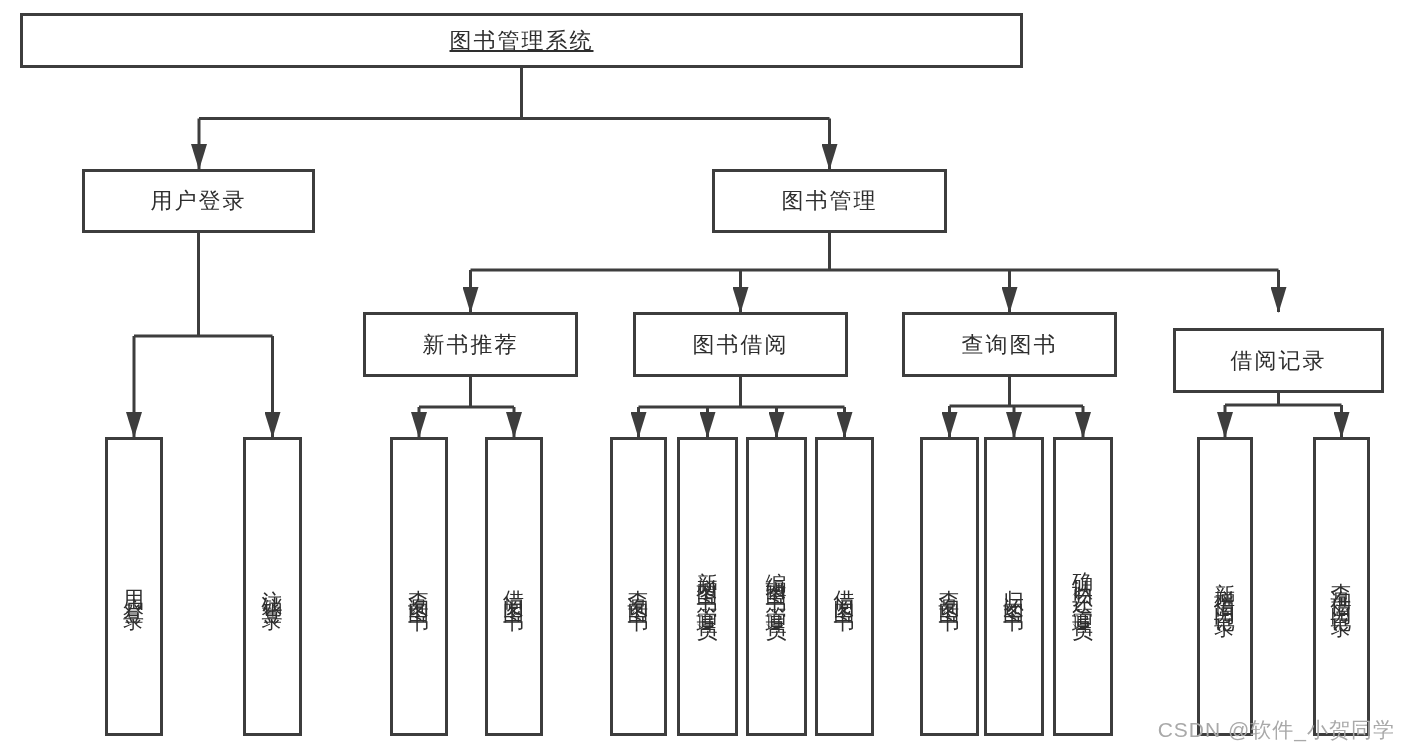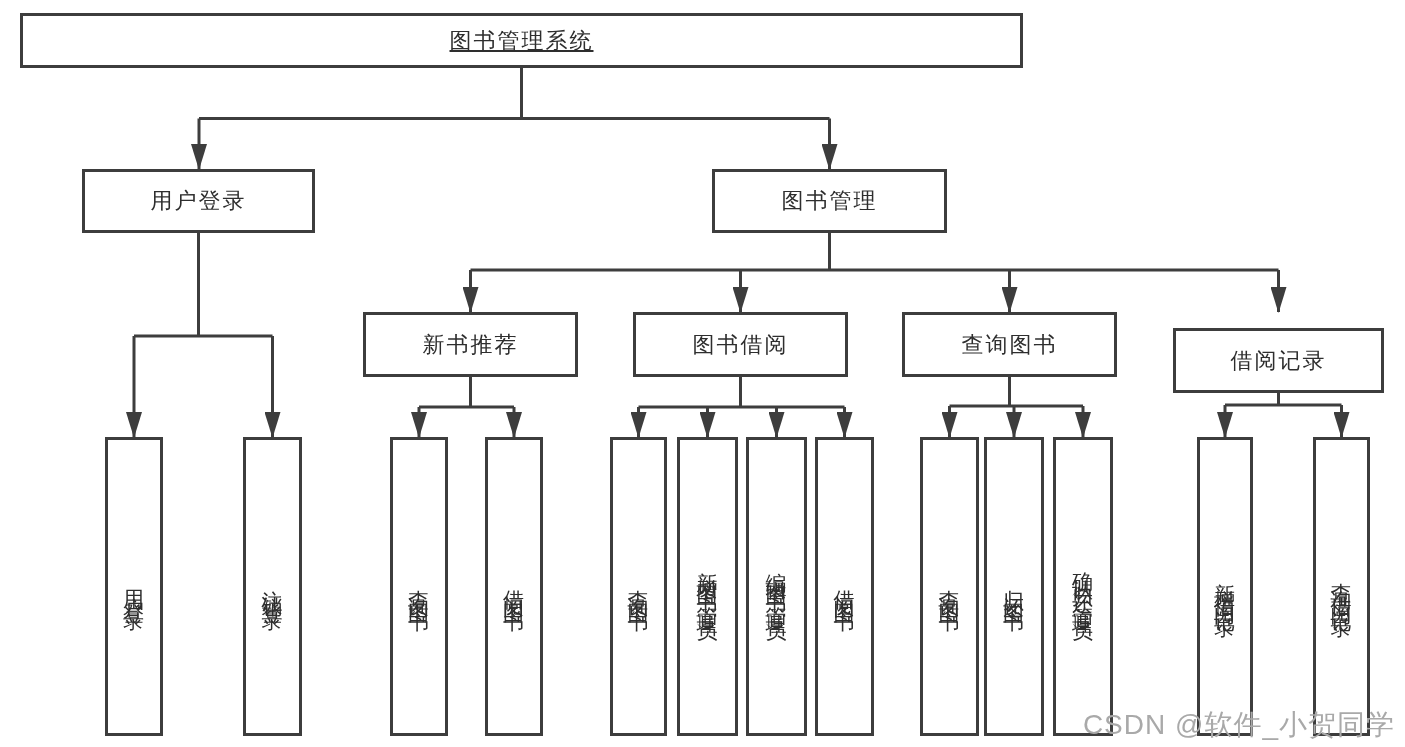--- a/index.html
+++ b/index.html
@@ -37,21 +37,21 @@
   #l-bw-add{left:677px;width:61px;}
   #l-bw-edit{left:746px;width:61px;}
   #l-bw-borrow{left:815px;width:59px;}
   #l-cb-query{left:920px;width:59px;}
   #l-cb-return{left:984px;width:60px;}
   #l-cb-confirm{left:1053px;width:60px;}
   #l-rec-add{left:1197px;width:56px;}
   #l-rec-query{left:1313px;width:57px;}
   .watermark{
     position:absolute;right:10px;bottom:3px;z-index:3;
-    font-size:28px;color:#a9a9a9;letter-spacing:1px;white-space:nowrap;
+    font-size:21px;color:#a9a9a9;letter-spacing:1px;white-space:nowrap;
   }
 </style>
 </head>
 <body>
 
 <div class="canvas">
 
   <svg class="connectors" width="1405" height="747" viewBox="0 0 1405 747">
     <defs>
       <marker id="arrowhead" markerUnits="userSpaceOnUse" markerWidth="26" markerHeight="16" refX="25" refY="8" orient="auto">

